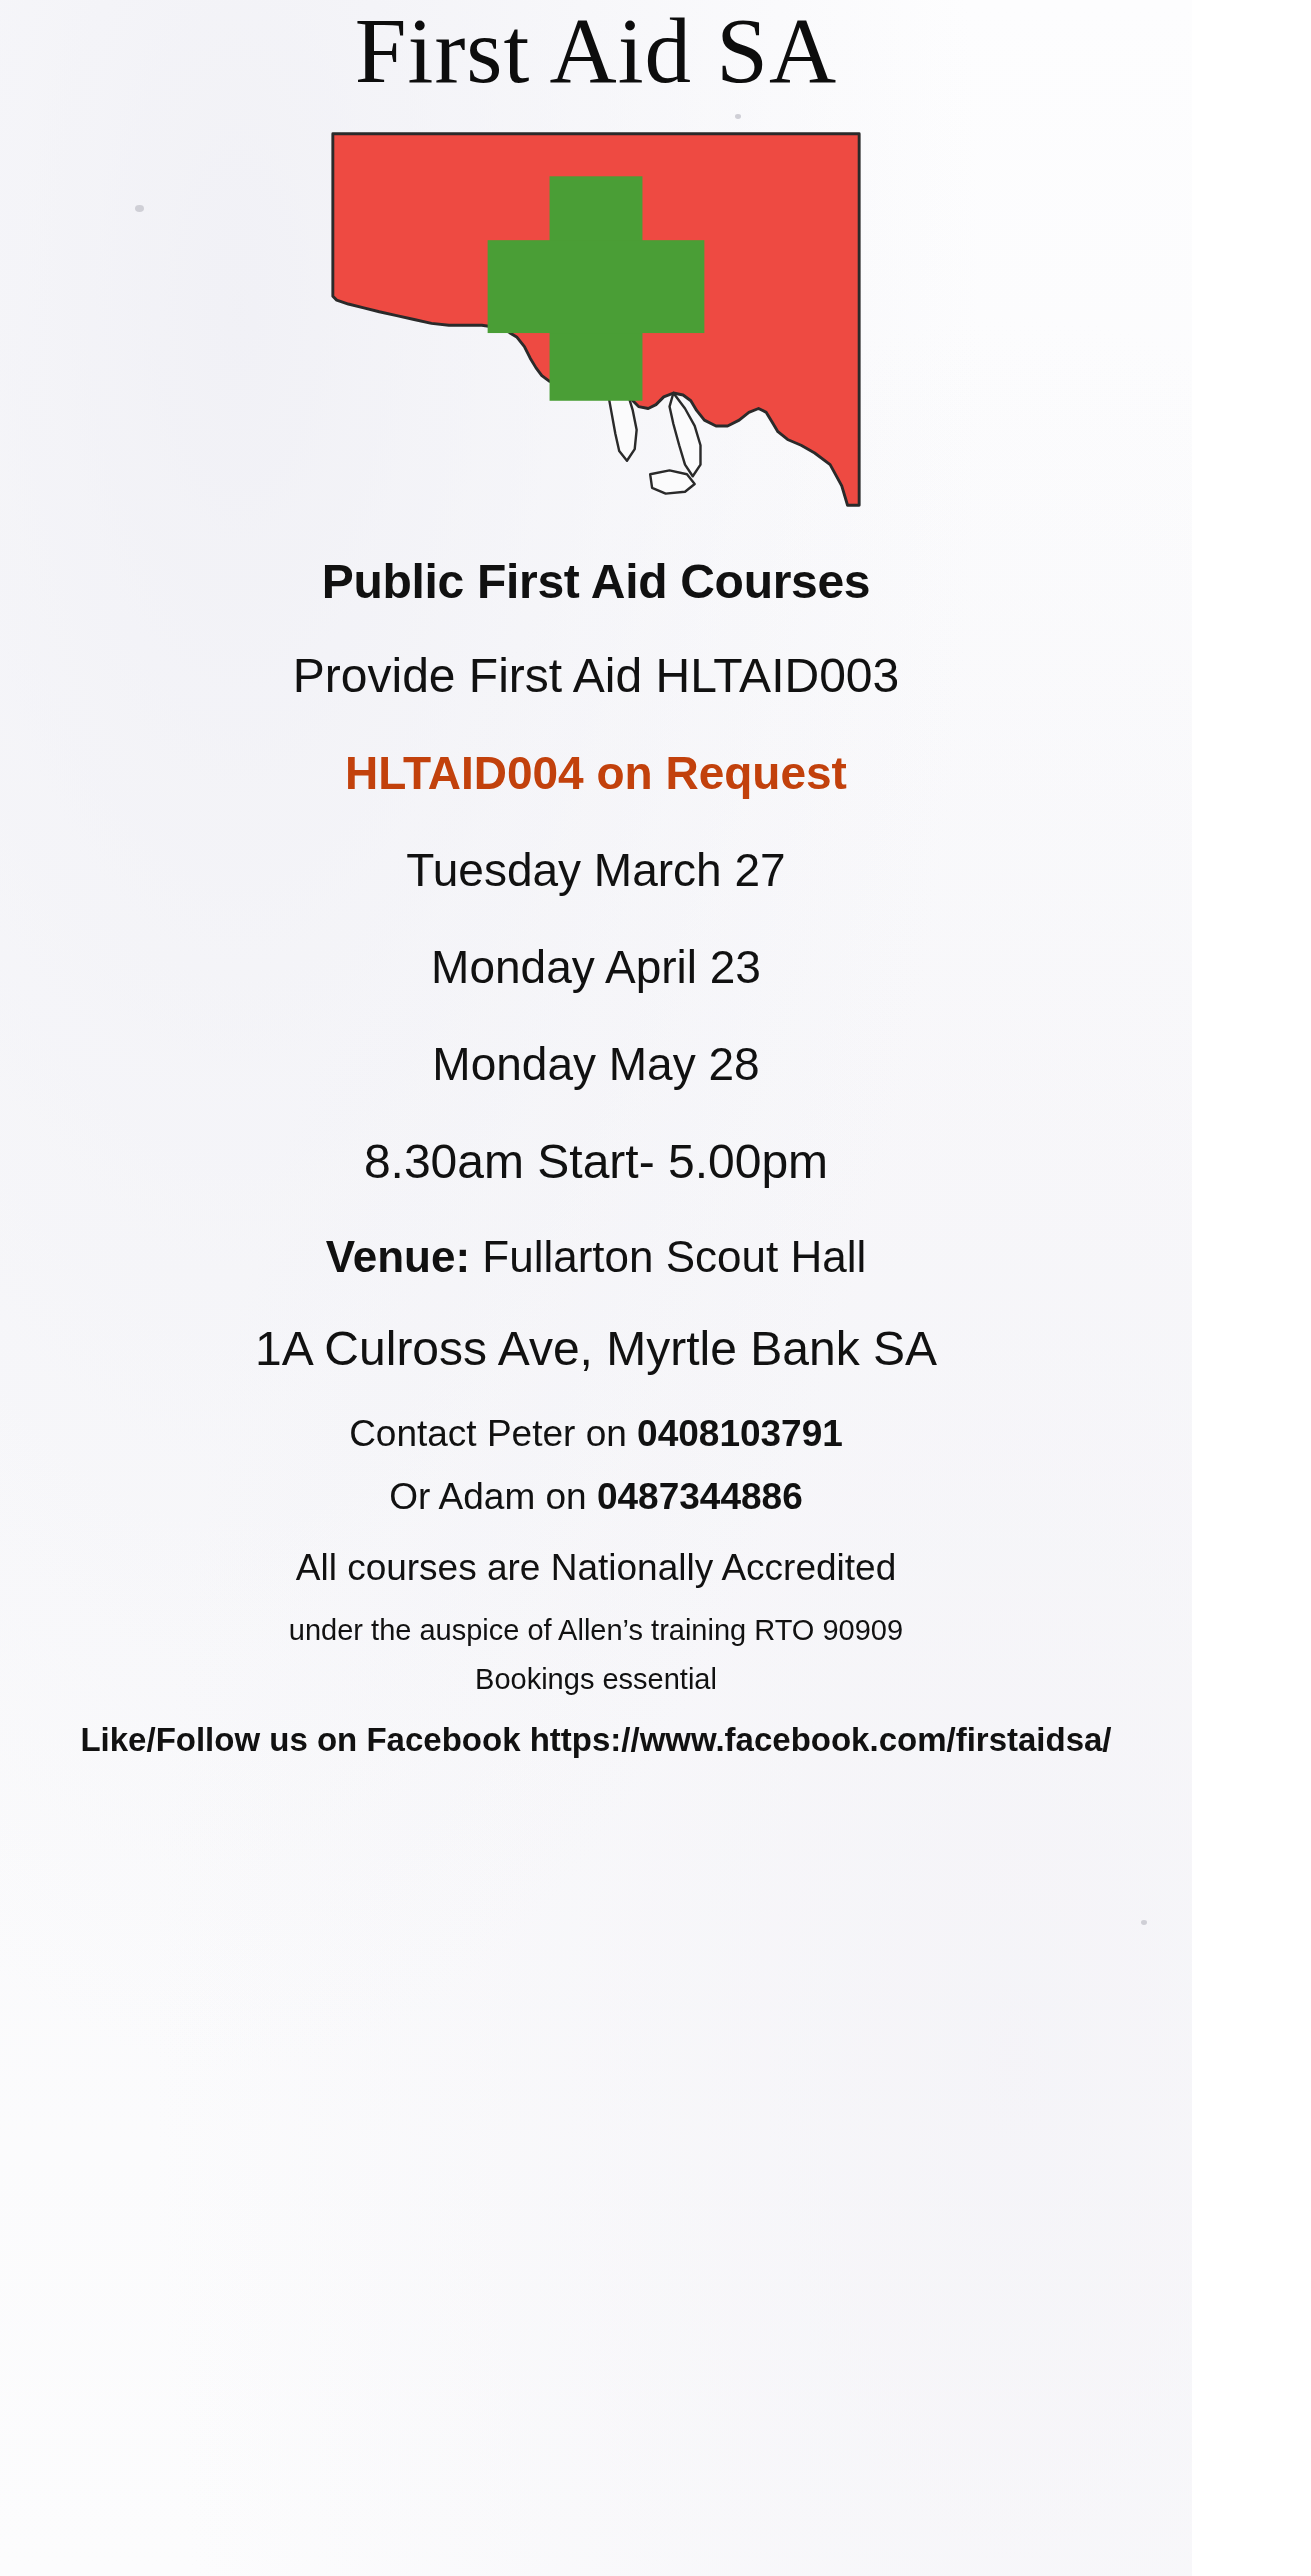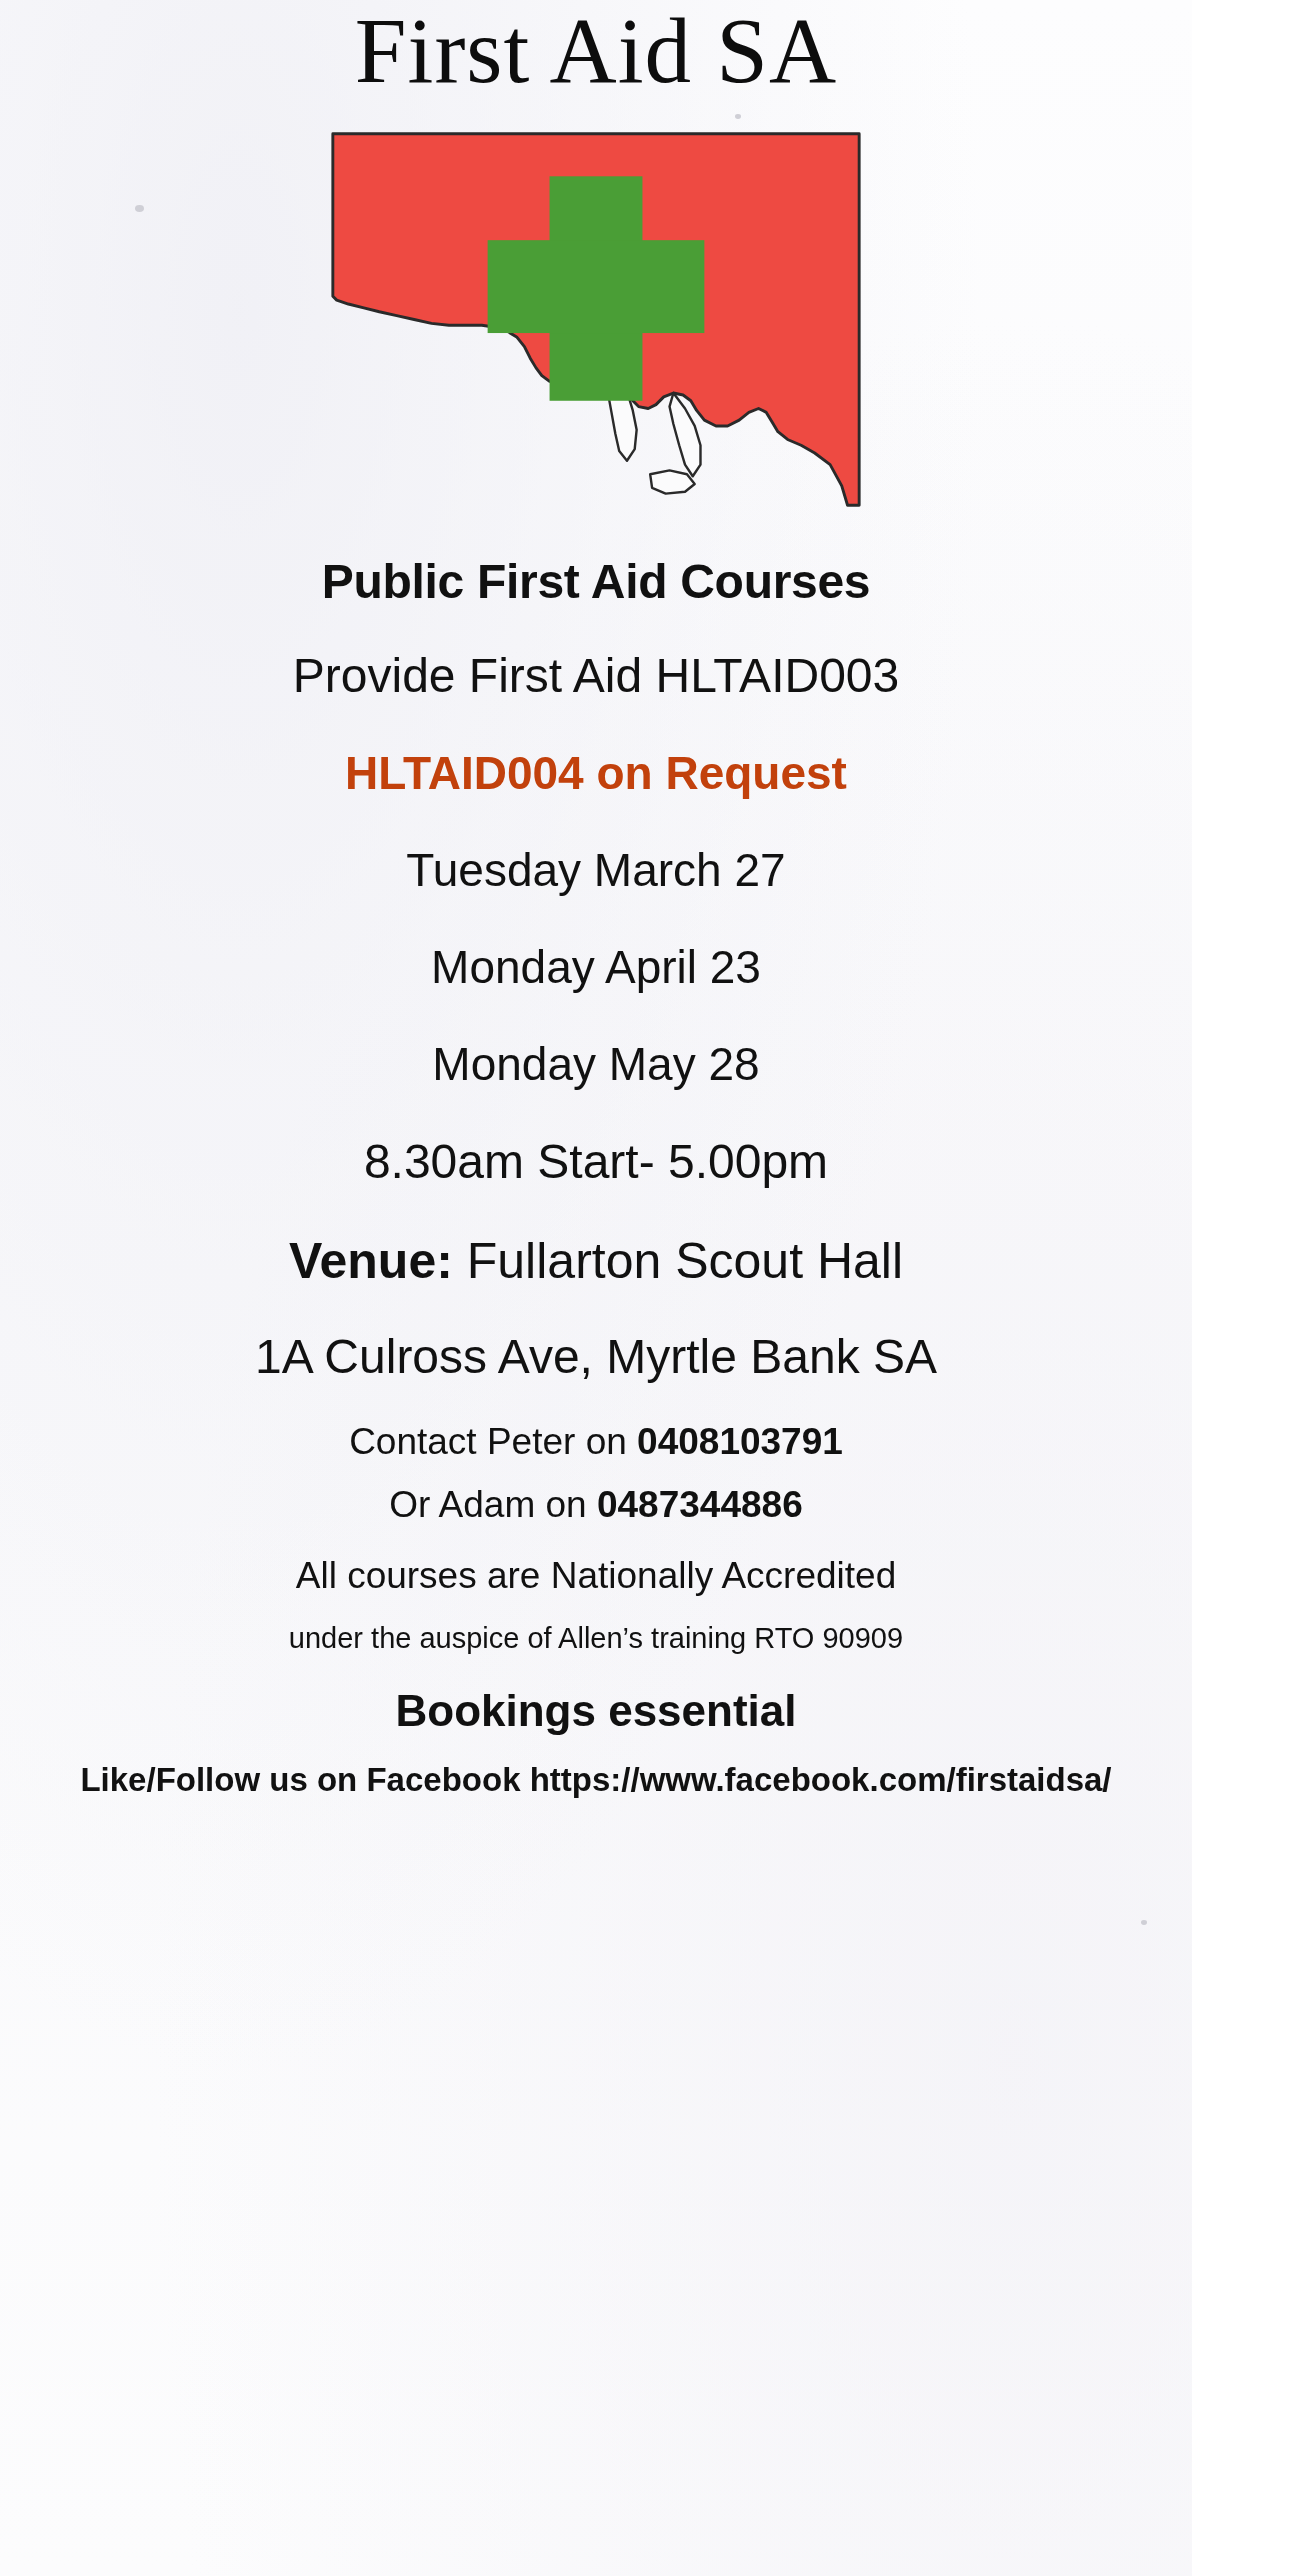--- a/index.html
+++ b/index.html
@@ -90,21 +90,21 @@
     font-size: 46px;
     font-weight: 400;
     margin-top: 43px;
   }
   .l-time {
     font-size: 48px;
     font-weight: 400;
     margin-top: 43px;
   }
   .l-venue {
-    font-size: 50px;
+    font-size: 44px;
     font-weight: 400;
     margin-top: 43px;
   }
   .l-venue b {
     font-weight: 700;
   }
   .l-address {
     font-size: 48px;
     font-weight: 400;
     margin-top: 39px;
@@ -127,23 +127,23 @@
     font-size: 37px;
     font-weight: 400;
     margin-top: 29px;
   }
   .l-auspice {
     font-size: 29px;
     font-weight: 400;
     margin-top: 25px;
   }
   .l-bookings {
-    font-size: 44px;
-    font-weight: 700;
-    margin-top: 31px;
+    font-size: 29px;
+    font-weight: 400;
+    margin-top: 16px;
   }
   .l-facebook {
     font-size: 33px;
     font-weight: 700;
     margin-top: 25px;
   }
   .speck {
     position: absolute;
     background: #cfcfd6;
     border-radius: 50%;

